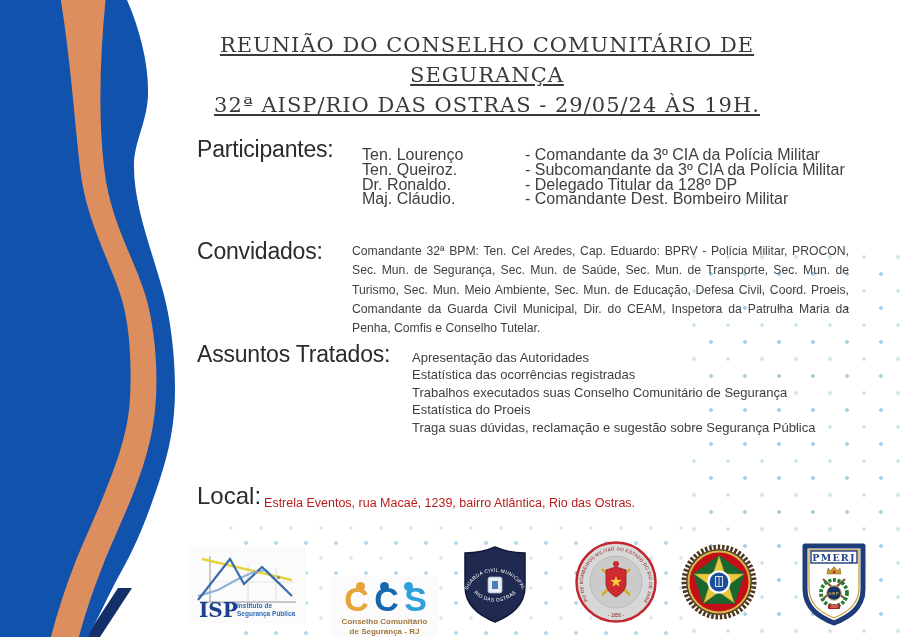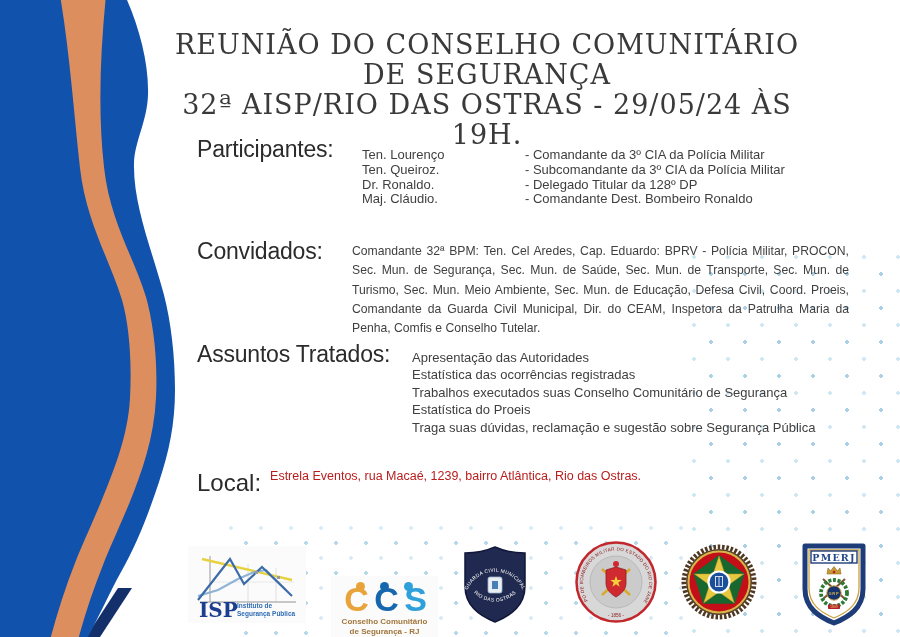--- a/index.html
+++ b/index.html
@@ -16,37 +16,37 @@
     background-image:radial-gradient(circle,#b5d8eb 1.7px,rgba(255,255,255,0) 1.8px),
                      radial-gradient(circle,#d8ebf6 1.7px,rgba(255,255,255,0) 1.8px);
     background-size:30px 30px,30px 30px;background-position:6px 10px,21px 25px;z-index:0;}
 
   .wave-svg{left:0;top:0;z-index:0;}
 
   .content{z-index:2;}
 
   .title{left:152px;top:30px;width:670px;text-align:center;
          font-family:"DejaVu Serif","Liberation Serif",serif;
-         font-size:27px;line-height:30px;letter-spacing:1px;color:#3a3a3a;}
+         font-size:21px;line-height:30px;letter-spacing:1px;color:#3a3a3a;text-decoration:underline;}
 
   .sec-label{font-size:23px;color:#2b2b2b;letter-spacing:-0.2px;}
   .lbl-part{left:197px;top:136px;}
   .lbl-conv{left:197px;top:238px;}
   .lbl-assu{left:197px;top:341px;}
 
-  .part-rows{left:362px;top:148px;width:490px;font-size:13px;line-height:14.8px;color:#3f3f3f;}
+  .part-rows{left:362px;top:148px;width:490px;font-size:16px;line-height:14.8px;color:#3f3f3f;}
   .part-row{display:flex;}
   .part-name{width:163px;flex:none;}
 
   .conv-text{left:352px;top:242px;width:497px;font-size:12.2px;line-height:19.3px;
              text-align:justify;color:#3f3f3f;}
 
   .assu-list{left:412px;top:349px;width:440px;font-size:13px;line-height:17.4px;color:#3f3f3f;}
 
-  .local-row{left:197px;top:469px;display:flex;align-items:flex-start;gap:9px;}
+  .local-row{left:197px;top:482px;display:flex;align-items:flex-end;gap:3px;}
   .local-label{font-size:24px;color:#2b2b2b;}
   .local-text{font-size:12.5px;color:#b91c1c;}
 
   
   .logo-card{background:#fbfbfb;}
   .isp-card{left:188px;top:546px;width:118px;height:77px;}
   .ccs-card{left:331px;top:576px;width:107px;height:77px;text-align:center;}
   .ccs-dots{display:flex;justify-content:center;gap:15px;padding-top:6px;}
   .ccs-dot{width:9px;height:9px;border-radius:50%;}
   .ccs-letters{font-size:34px;font-weight:bold;line-height:30px;letter-spacing:-2px;margin-top:-7px;}
@@ -102,21 +102,21 @@
     <div class="part-row">
       <span class="part-name">Ten. Queiroz.</span>
       <span>- Subcomandante da 3º CIA da Polícia Militar</span>
     </div>
     <div class="part-row">
       <span class="part-name">Dr. Ronaldo.</span>
       <span>- Delegado Titular da 128º DP</span>
     </div>
     <div class="part-row">
       <span class="part-name">Maj. Cláudio.</span>
-      <span>- Comandante Dest. Bombeiro Ronaldo</span>
+      <span>- Comandante Dest. Bombeiro Militar</span>
     </div>
   </div>
 
   <div class="abs content sec-label lbl-conv">Convidados:</div>
   <div class="abs content conv-text">Comandante 32ª BPM: Ten. Cel Aredes, Cap. Eduardo: BPRV - Polícia Militar, PROCON, Sec. Mun. de Segurança, Sec. Mun. de Saúde, Sec. Mun. de Transporte, Sec. Mun. de Turismo, Sec. Mun. Meio Ambiente, Sec. Mun. de Educação, Defesa Civil, Coord. Proeis, Comandante da Guarda Civil Municipal, Dir. do CEAM, Inspetora da Patrulha Maria da Penha, Comfis e Conselho Tutelar.</div>
 
   <div class="abs content sec-label lbl-assu">Assuntos Tratados:</div>
   <div class="abs content assu-list">
     <div>Apresentação das Autoridades</div>
     <div>Estatística das ocorrências registradas</div>

